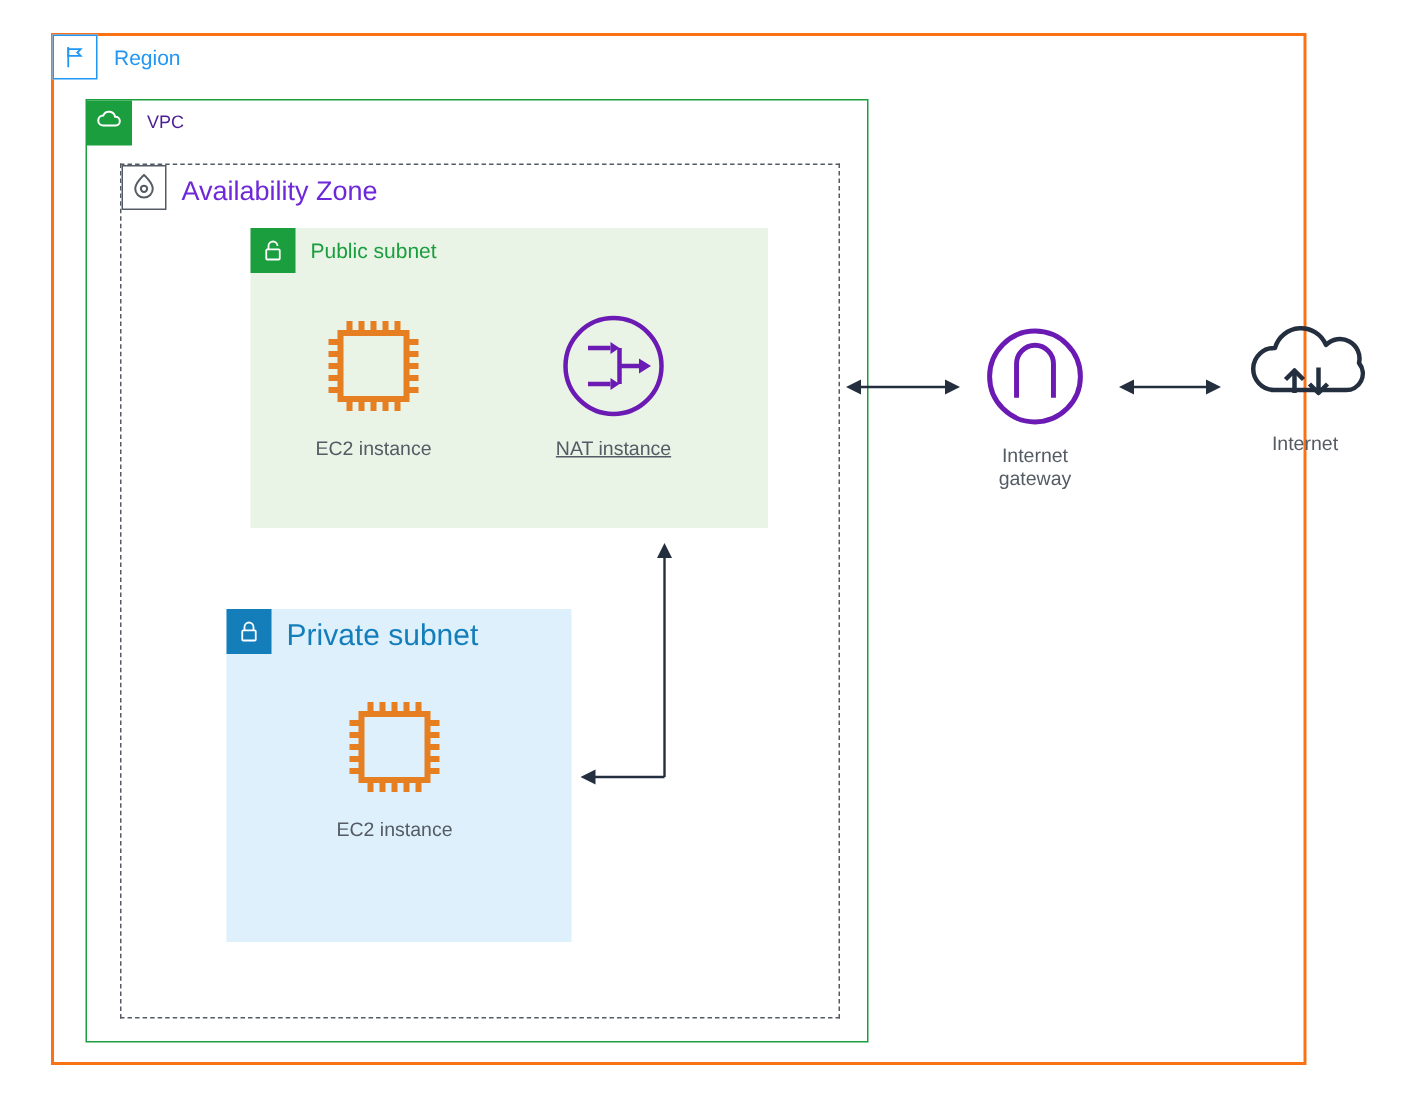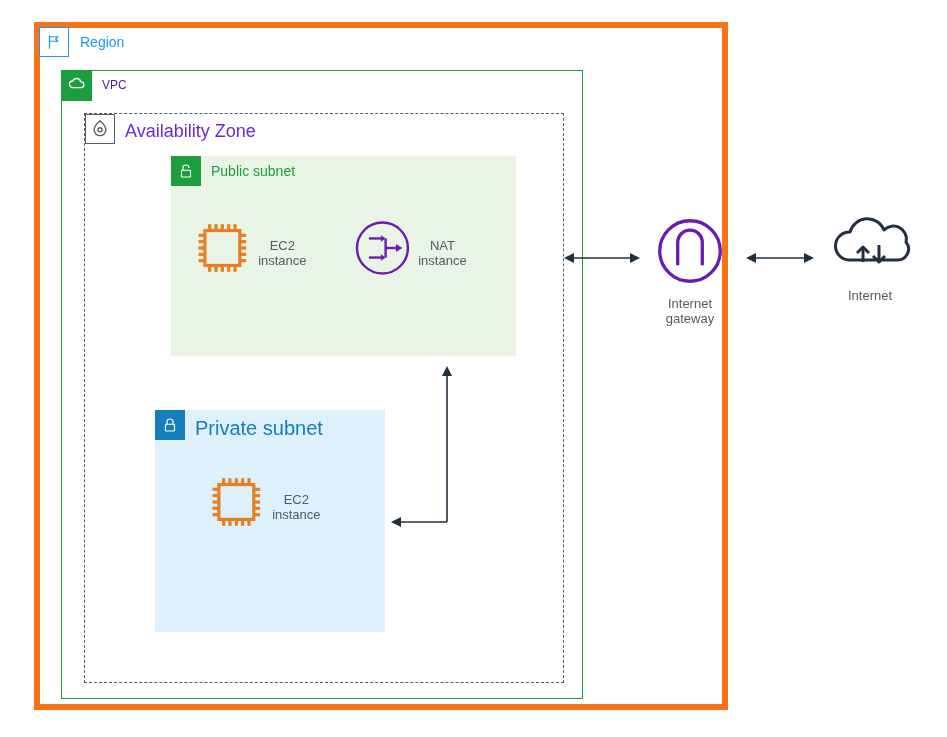--- a/index.html
+++ b/index.html
@@ -8,22 +8,22 @@
     background: #fff;
     width: 947px;
     height: 737px;
     position: relative;
     font-size: 13px;
     color: #545b64;
   }
   .region-box {
     position: absolute;
     left: 34px; top: 22px;
-    width: 694px; height: 688px;
-    border: 6px solid #f97316;
+    width: 837px; height: 688px;
+    border: 2px solid #f97316;
   }
   .region-badge {
     position: absolute; left: -1px; top: -1px;
     width: 30px; height: 30px;
     background: #fff; border: 1px solid #2196f3;
     display: flex; align-items: center; justify-content: center;
   }
   .region-label { position: absolute; left: 40px; top: 6px; color: #2196f3; font-size: 14px; }
 
   .vpc-box {
@@ -73,25 +73,25 @@
     width: 230px; height: 222px;
     background: #def0fb;
   }
   .private-badge {
     position: absolute; left: 0; top: 0;
     width: 30px; height: 30px; background: #147eba;
     display: flex; align-items: center; justify-content: center;
   }
   .private-label { position: absolute; left: 40px; top: 7px; color: #147eba; font-size: 20px; }
 
-  .resource { position: absolute; display:flex; flex-direction:row; align-items:center; }
+  .resource { position: absolute; display:flex; flex-direction:column; align-items:center; }
   .resource-label { margin-top:10px; font-size: 13px; text-align:center; color: #545b64; white-space: pre-line; }
 
   .ec2-public { left: 22px; top: 55px; width:120px; }
-  .nat { left: 182px; top: 55px; width:120px; }
+  .nat { left: 182px; top: 55px; width:120px;text-decoration:underline; }
   .ec2-private { left: 52px; top: 55px; width:120px; }
 
   .igw { position: absolute; left: 640px; top: 216px; width:100px; display:flex; flex-direction:column; align-items:center; }
   .internet { position: absolute; left: 820px; top: 214px; width:100px; display:flex; flex-direction:column; align-items:center; }
 
   svg { display:block; }
 
   .arrow { position:absolute; }
 
 </style>

